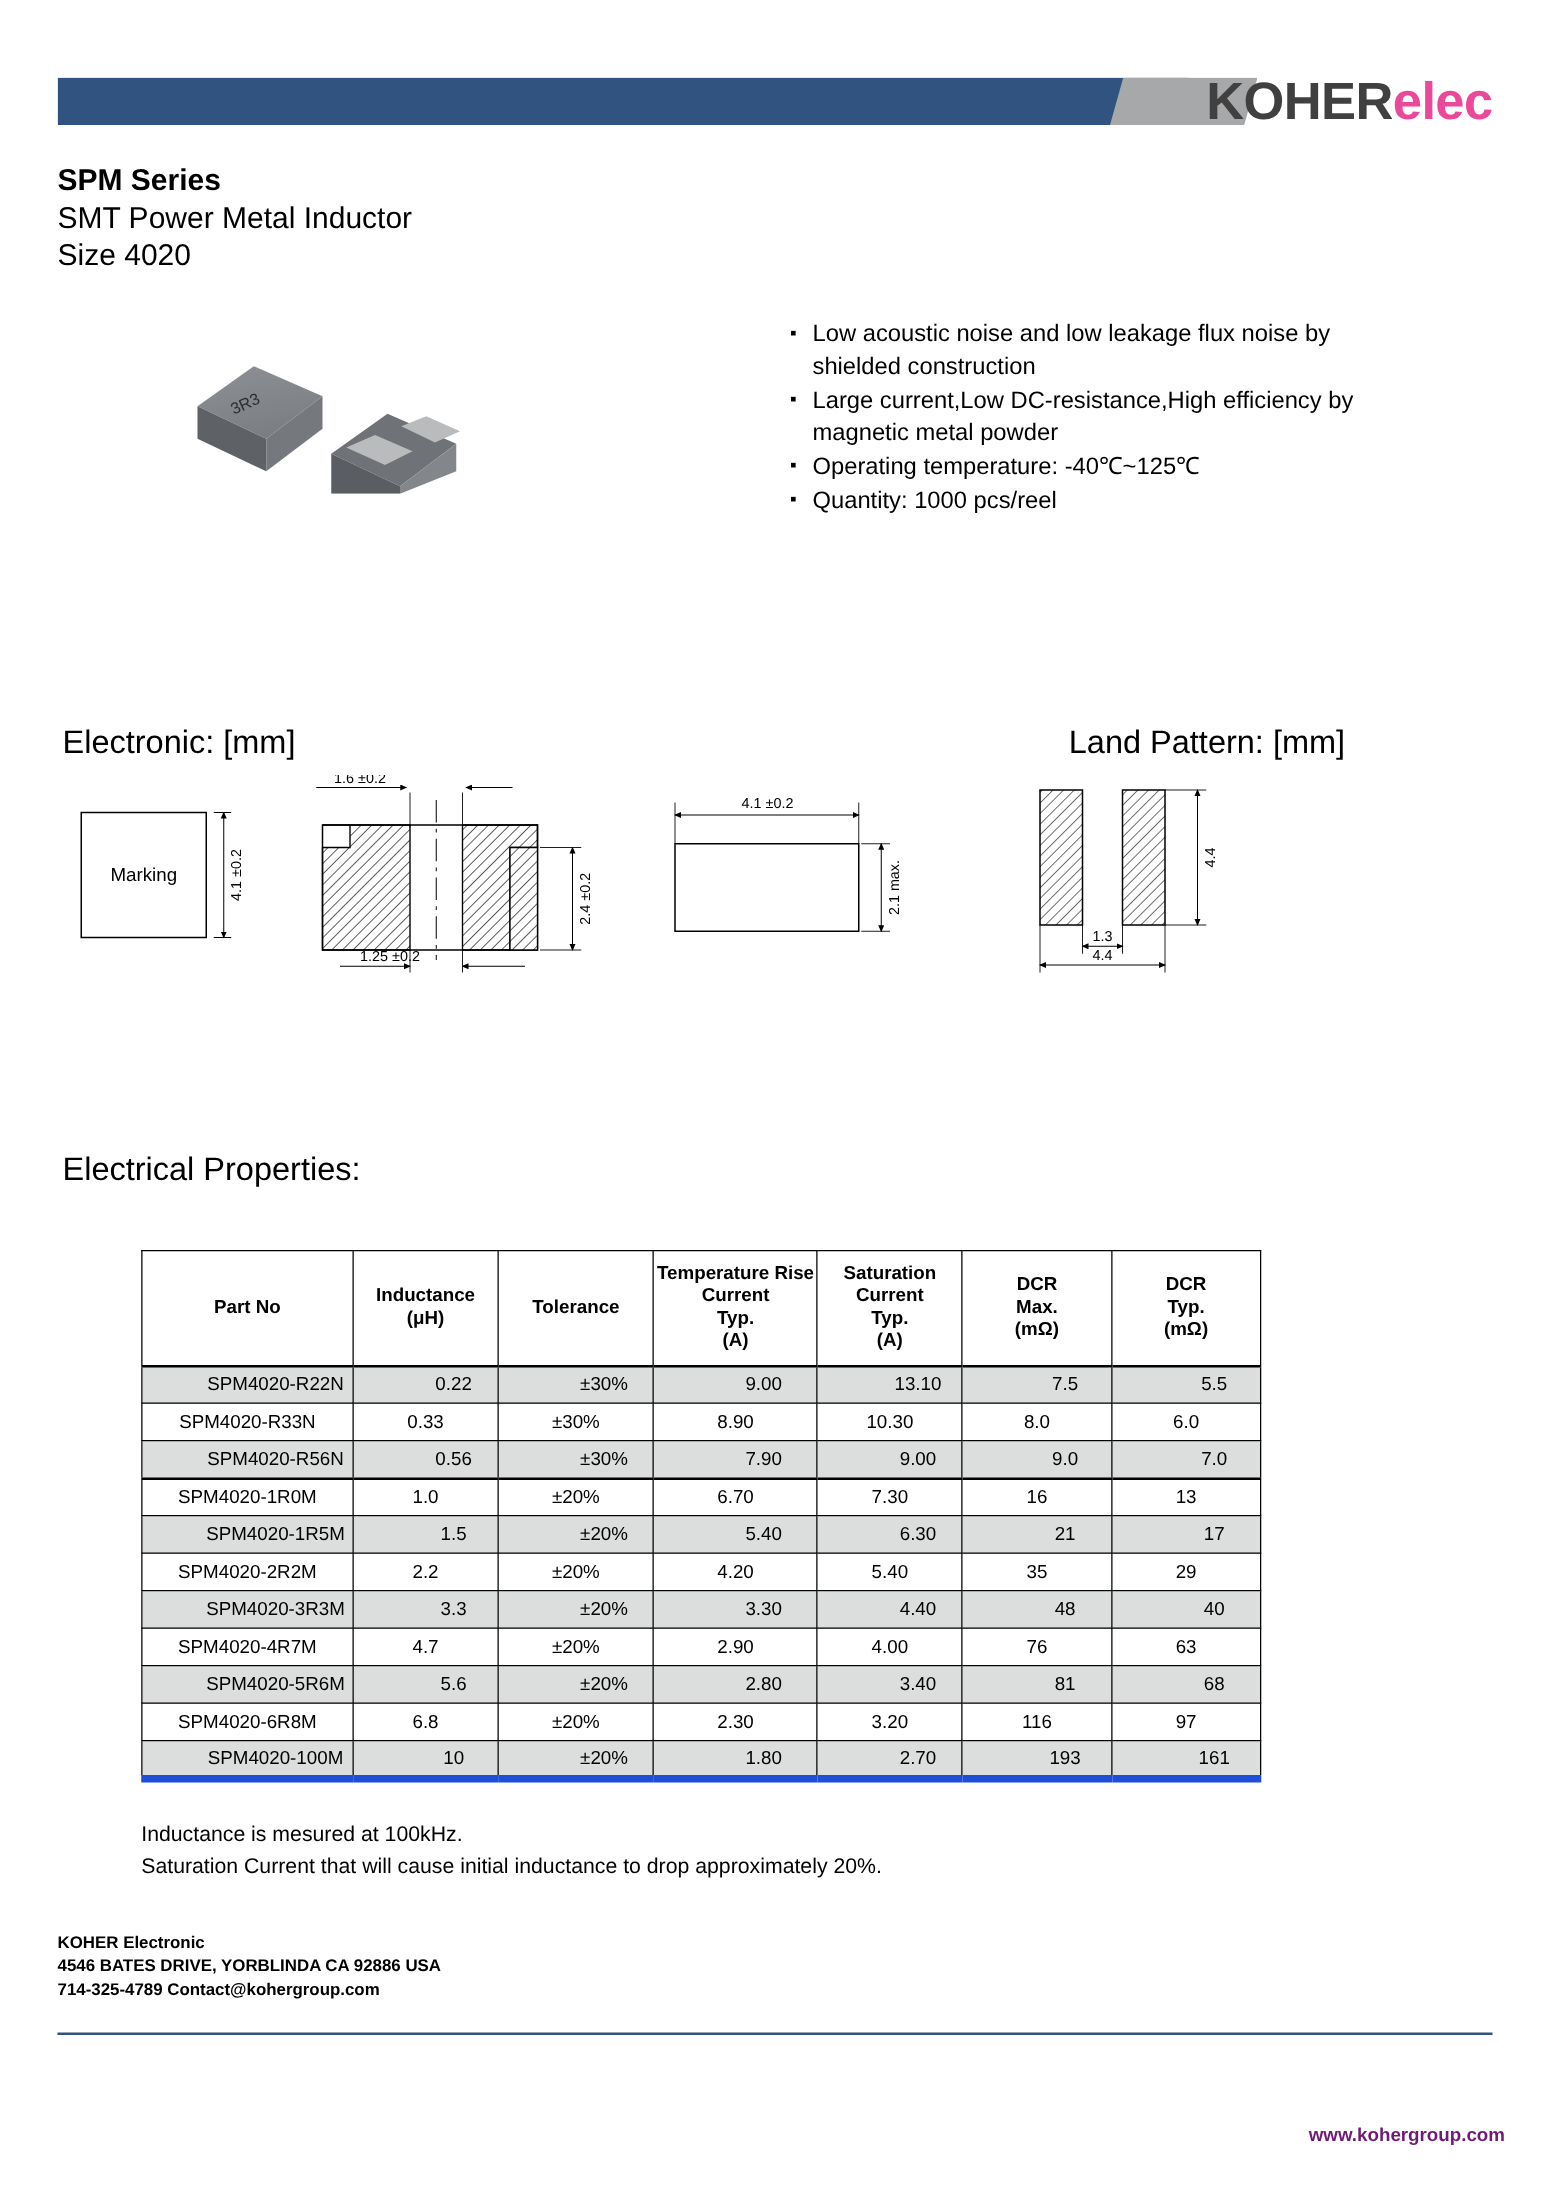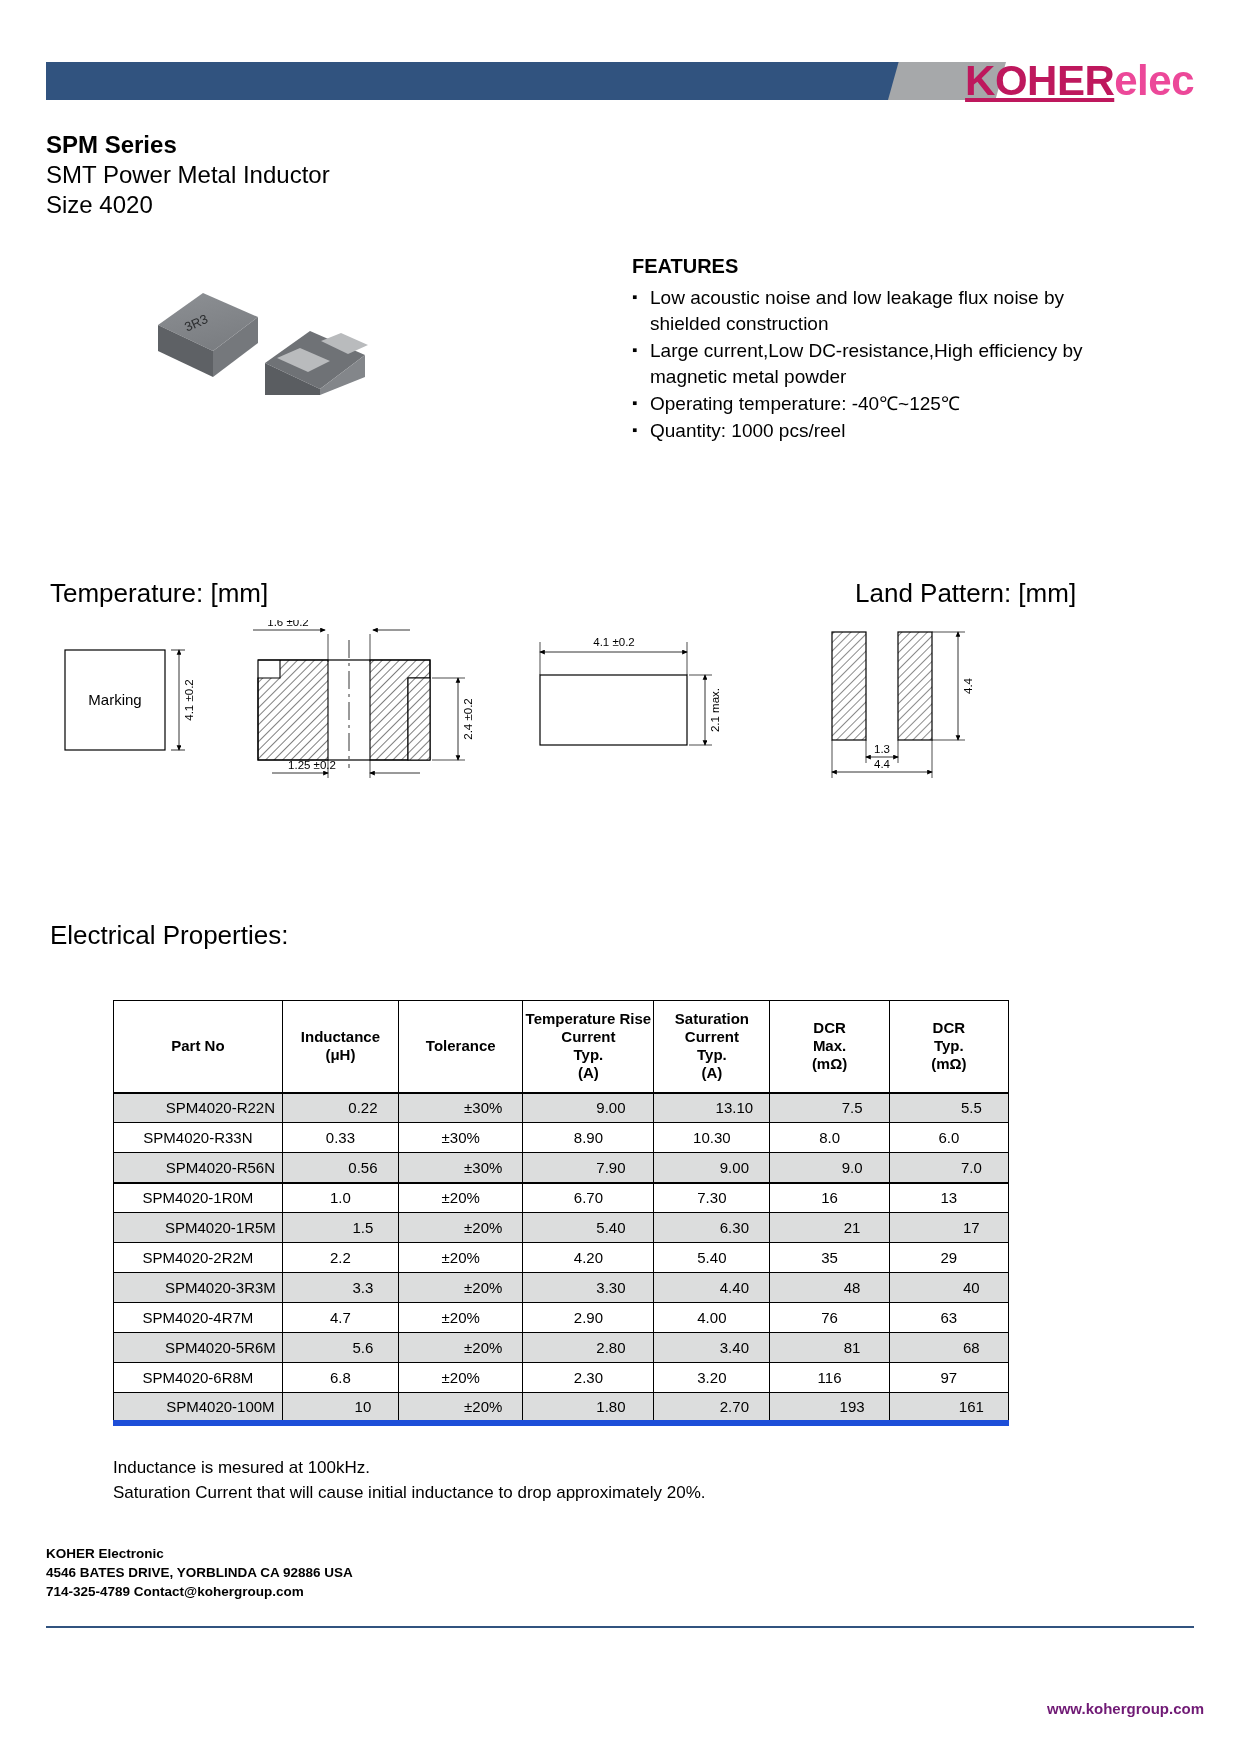--- a/index.html
+++ b/index.html
@@ -23,21 +23,21 @@
   .band-gray {
     position:absolute; left:888px; top:0; width:118px; height:38px;
     background:#a6a8aa;
     clip-path: polygon(9% 0, 100% 0, 91% 100%, 0 100%);
   }
   .logo {
     position:absolute; right:46px; top:-6px;
     font-size:42px; font-weight:bold; letter-spacing:-0.5px;
     line-height:50px;
   }
-  .logo .k { color:#be185d;text-decoration:underline; }
+  .logo .k { color:#404040; }
   .logo .e { color:#ec4899; }
 
   
   .titleblock { position:absolute; left:46px; top:130px; }
   .t1 { font-size:24px; font-weight:bold; line-height:30px; }
   .t2 { font-size:24px; line-height:30px; }
   .t3 { font-size:24px; line-height:30px; }
 
   
   .photo { position:absolute; left:125px; top:245px; width:260px; height:150px; }
@@ -135,30 +135,29 @@
 
     <polygon points="140,118 185,86 240,110 195,144" fill="#6f7276"></polygon>
     <polygon points="152,113 175,103 205,116 183,127" fill="#b9bbbd"></polygon>
     <polygon points="196,96 216,88 243,100 223,109" fill="#b9bbbd"></polygon>
     <polygon points="140,118 140,150 195,150 195,144" fill="#5a5d61"></polygon>
     <polygon points="195,144 195,150 240,132 240,110" fill="#83868a"></polygon>
   </svg>
 </div>
 
 <div class="features">
-  <div class="feat-h">FEATURES</div>
   <ul class="feat-list">
     <li>Low acoustic noise and low leakage flux noise by shielded construction</li>
     <li>Large current,Low DC-resistance,High efficiency by magnetic metal powder</li>
     <li>Operating temperature: -40℃~125℃</li>
     <li>Quantity: 1000 pcs/reel</li>
   </ul>
 </div>
 
-<div class="sect" id="dims-h">Temperature: [mm]</div>
+<div class="sect" id="dims-h">Electronic: [mm]</div>
 <div class="sect" id="land-h">Land Pattern: [mm]</div>
 <div class="sect" id="elec-h">Electrical Properties:</div>
 
 <div class="draw" id="dim-draw">
   <svg width="720" height="160" viewBox="0 0 720 160">
     <defs>
       <pattern id="hatch" width="6" height="6" patternTransform="rotate(45)" patternUnits="userSpaceOnUse">
         <line x1="0" y1="0" x2="0" y2="6" stroke="#000" stroke-width="1"></line>
       </pattern>
       <marker id="ar" markerWidth="7" markerHeight="7" refX="6" refY="3" orient="auto">

